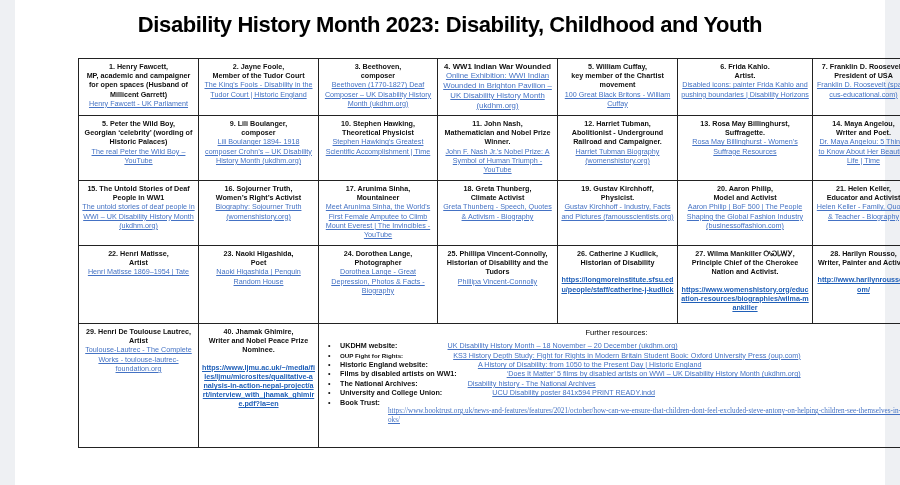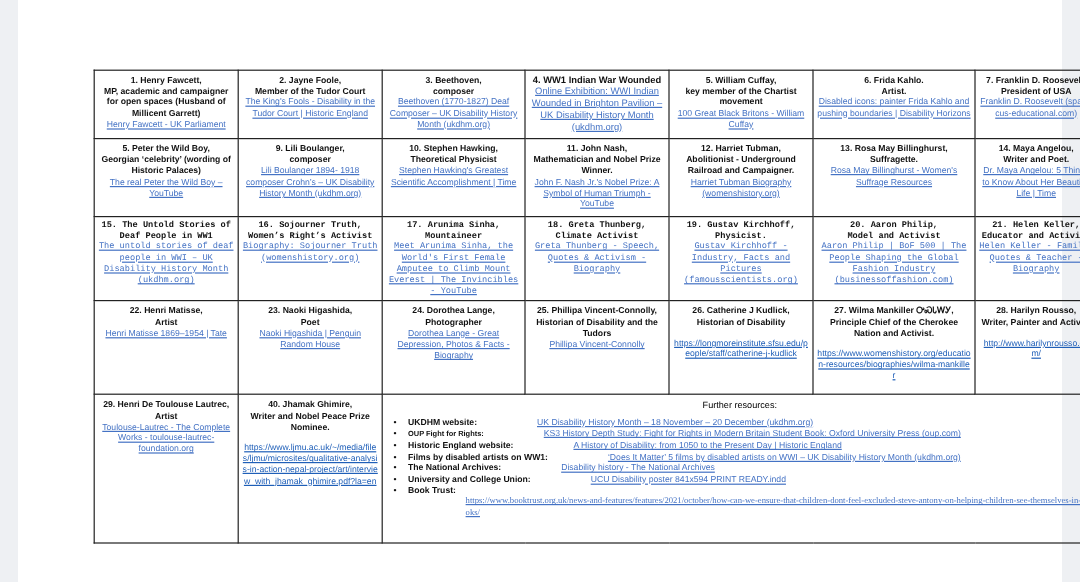--- a/index.html
+++ b/index.html
@@ -23,39 +23,40 @@
     width: 836px; border-collapse: collapse; table-layout: fixed; margin-left: 46px;
   }
   table.cal td {
     border: 1.3px solid #222;
     vertical-align: top; text-align: center;
     padding: 3px 3px 2px 3px;
     font-size: 7.2px; line-height: 9.2px;
   }
   .head { font-weight: bold; color: #111; }
   .lnk { color: #4472c4; text-decoration: underline; display: block; text-align: center; }
-  .urlbig { color: #1f5fb8; text-decoration: underline; font-weight: normal; display:block; margin-top: 8px; word-break: break-all; }
+  .urlbig { color: #1f5fb8; text-decoration: underline; font-weight: bold; display:block; margin-top: 8px; word-break: break-all; }
   .res-title { font-weight: normal; font-size: 7.6px; margin: 1px 0 4px 0; }
   ul.res { list-style: none; padding: 0 0 0 6px; margin: 0; text-align: left; }
   ul.res li { position: relative; padding-left: 12px; font-size: 7.2px; line-height: 9.4px; }
   ul.res li::before { content: "•"; position: absolute; left: 0; top: 0; color: #111; }
   ul.res li .lbl { font-weight: bold; color: #111; }
   ul.res li .lbl.small { font-size: 6.2px; }
   ul.res li .rl { color: #4472c4; text-decoration: underline; padding-left: 48px; }
   ul.res li .rl.brk { display: block; word-break: break-all; font-family: Liberation Serif, serif; }
   tr.r1 td { height: 51px; }
   tr.r2 td { height: 59px; }
-  tr.r3 td { height: 59px; font-family: Liberation Mono, monospace; }
+  tr.r3 td { height: 59px; }
   tr.r4 td { height: 72px; }
   tr.r5 td { height: 118px; }
 </style>
 </head>
 <body>
 
 <div class="sheet">
+  <div class="title">Disability History Month 2023: Disability, Childhood and Youth</div>
 
   <table class="cal">
     <colgroup>
       <col style="width:120px">
         <col style="width:120px">
         <col style="width:119px">
         <col style="width:120px">
         <col style="width:120px">
         <col style="width:135px">
         <col style="width:102px">

